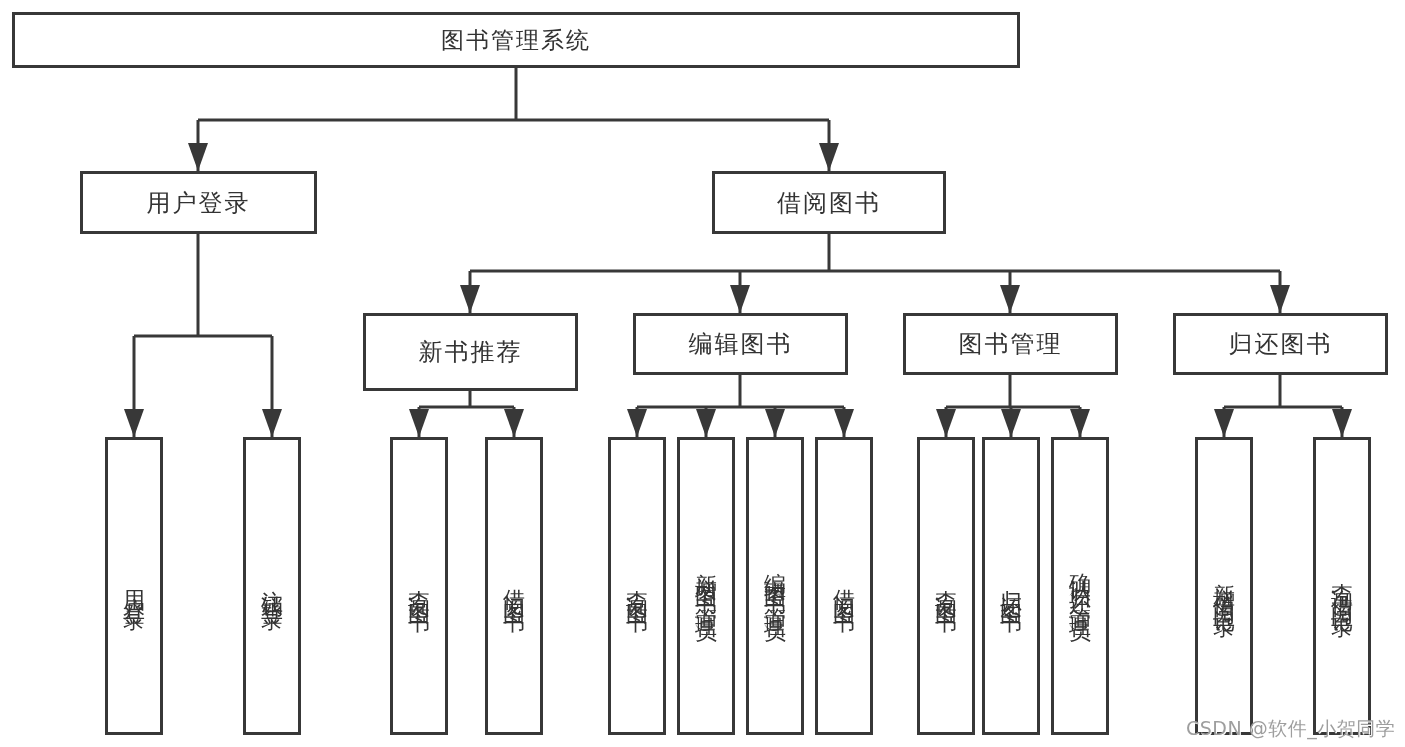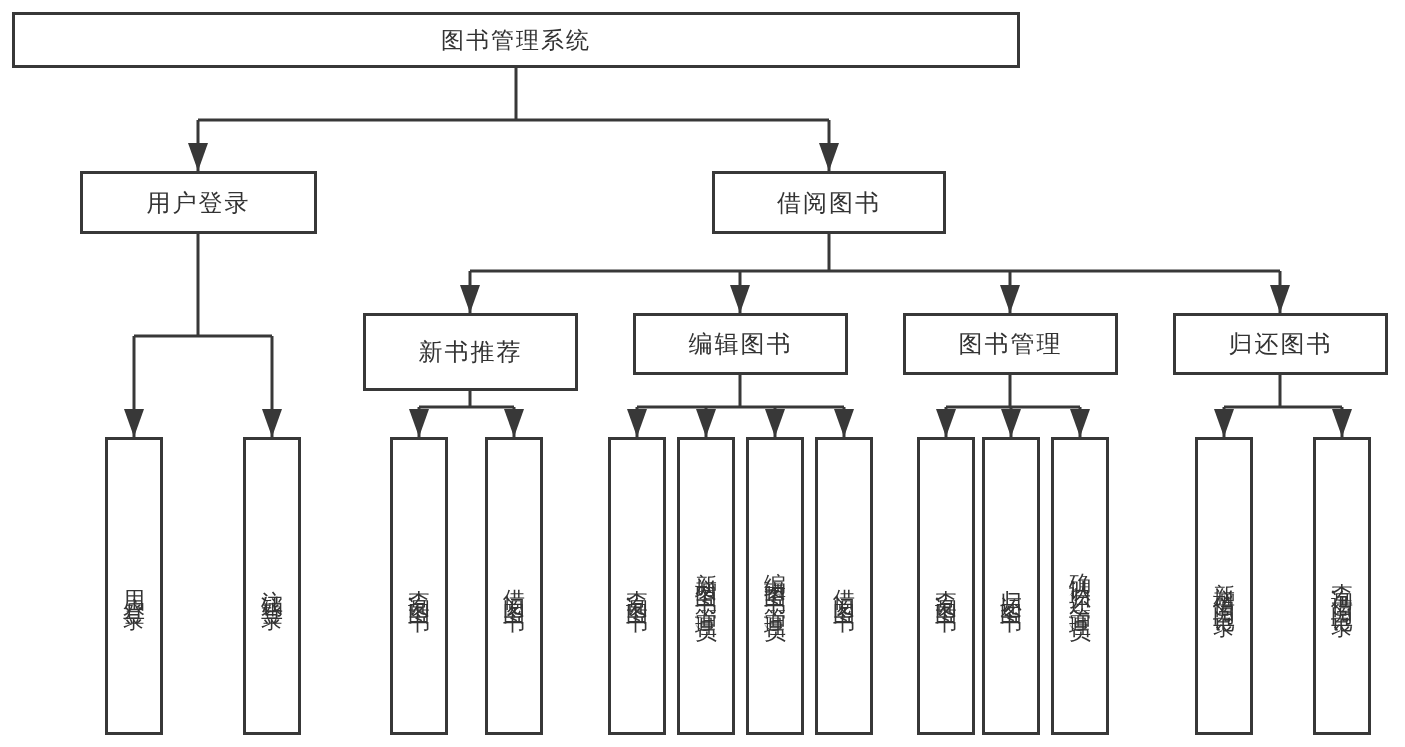--- a/index.html
+++ b/index.html
@@ -126,14 +126,15 @@
     <span>确认归还（管理员）</span>
   </div>
 
   <div class="node vnode" style="left:1195px;top:437px;width:58px;height:298px">
     <span>新增借阅记录</span>
   </div>
   <div class="node vnode" style="left:1313px;top:437px;width:58px;height:298px">
     <span>查询借阅记录</span>
   </div>
 
+  <div class="watermark" style="left:1186px;top:716px">CSDN @软件_小贺同学</div>
 
 </div>
 
 </body></html>

